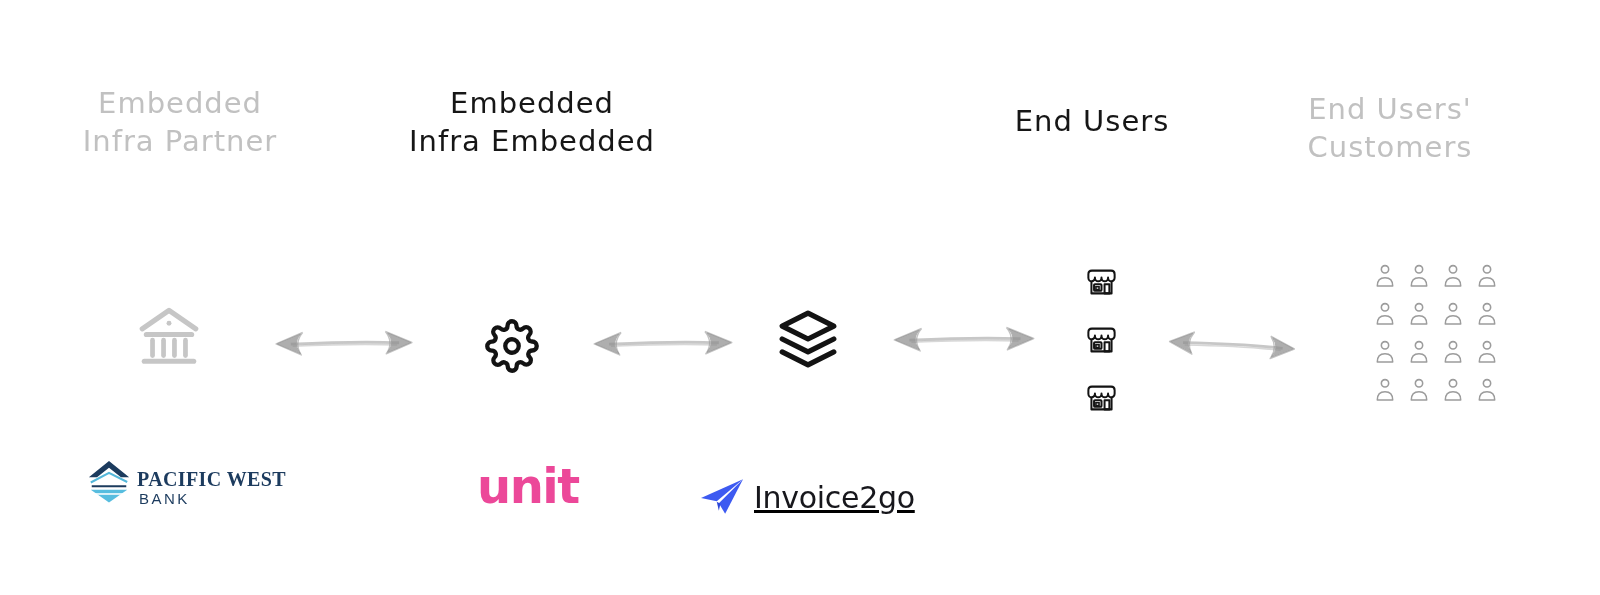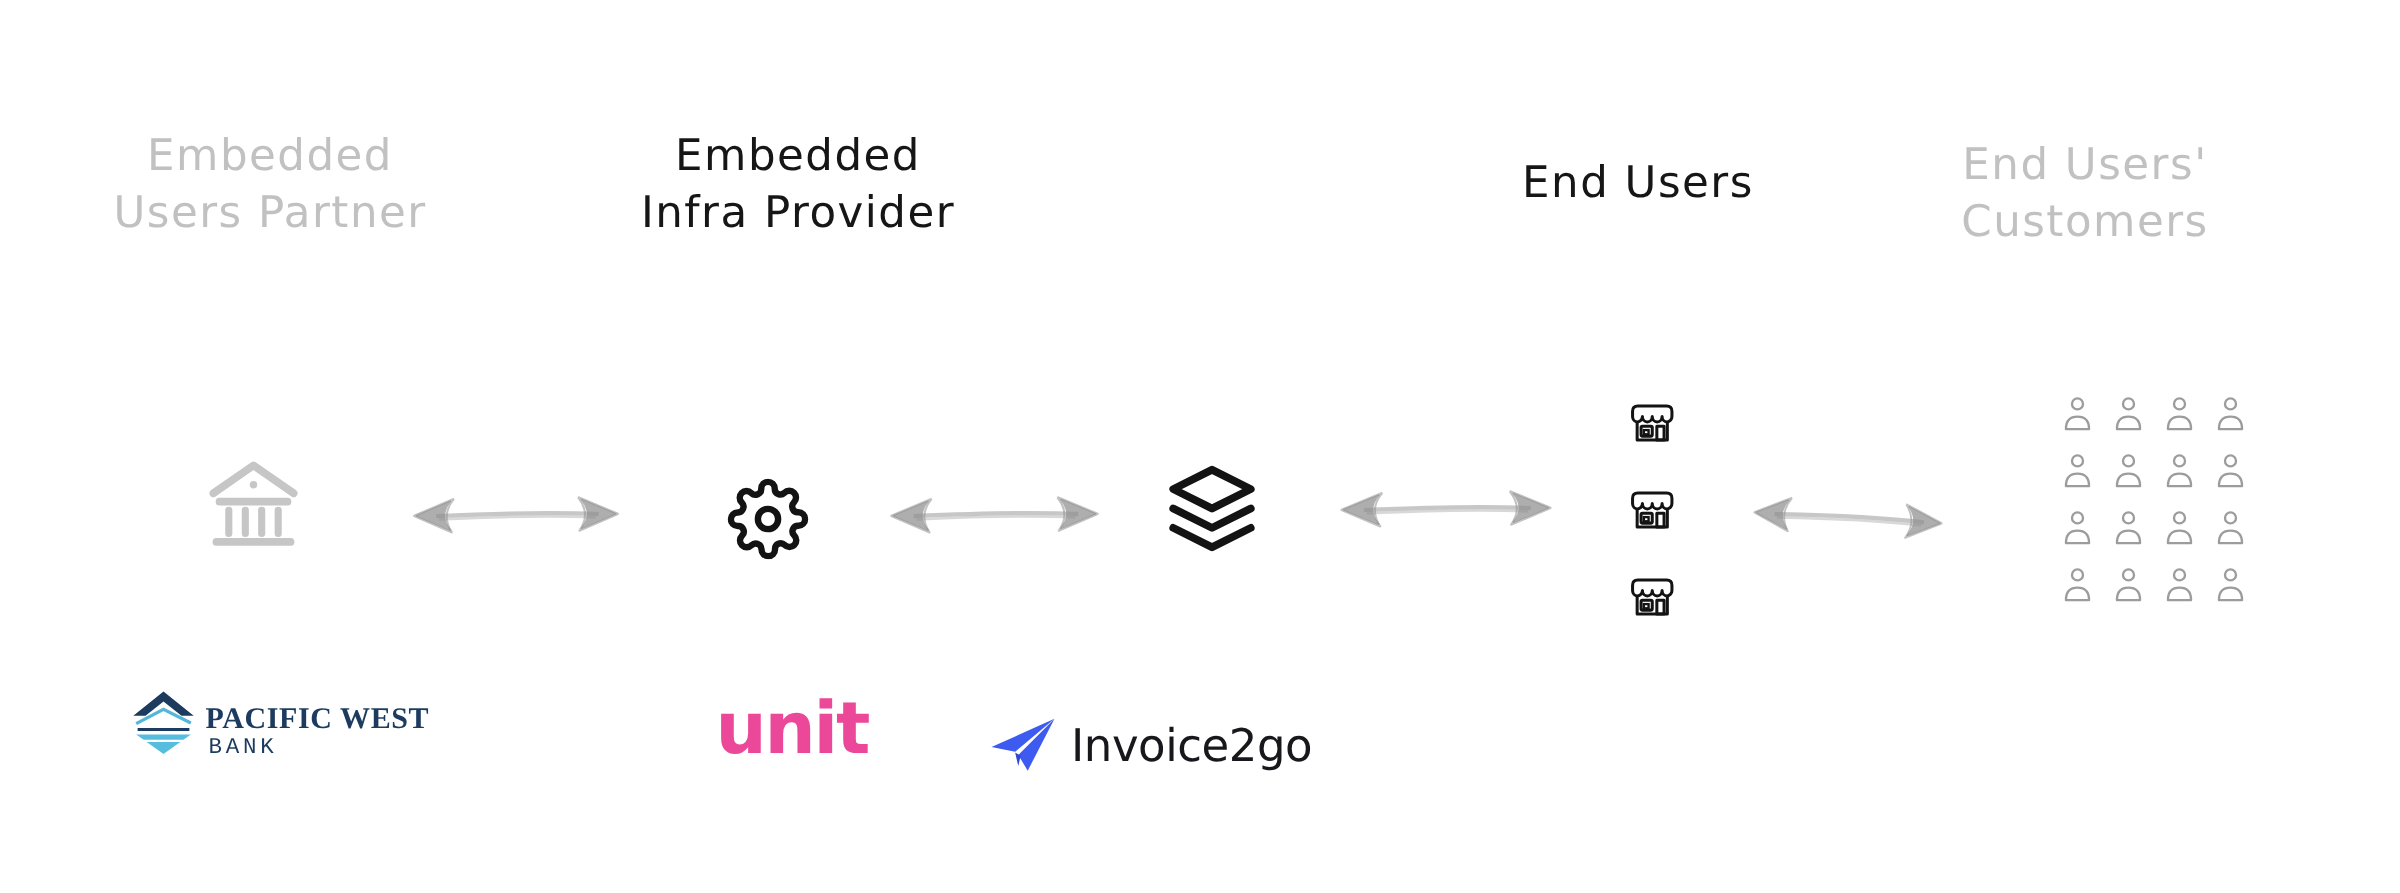--- a/index.html
+++ b/index.html
@@ -25,21 +25,21 @@
   .people-grid svg{margin:auto;}
   .arrow{color:#8f8f8f;}
   
   .logo-pacific{display:flex;align-items:flex-start;gap:5px;}
   .pacific-text{display:flex;flex-direction:column;margin-top:11px;}
   .pacific-name{
     font-family:"Liberation Serif", serif;font-weight:700;color:#1c3b5e;
     font-size:20px;letter-spacing:0.4px;line-height:22px;white-space:nowrap;
   }
   .pacific-bank{
-    font-family:Liberation Mono, monospace;color:#1c3b5e;font-size:15px;
+    font-family:Liberation Sans, sans-serif;color:#1c3b5e;font-size:15px;
     letter-spacing:2.5px;line-height:17px;margin-left:2px;
   }
   .logo-unit{
     font-family:"DejaVu Sans", sans-serif;font-weight:800;color:#ec4899;
     font-size:48px;letter-spacing:-1.5px;line-height:48px;
   }
   .logo-invoice2go{display:flex;align-items:center;gap:8px;}
   .invoice2go-text{
     font-size:30px;font-weight:500;color:#17171c;letter-spacing:-0.3px;white-space:nowrap;
   }
@@ -74,26 +74,26 @@
           <path d="M36.5 10.5 L8.5 20.8 L35 30.8 C30 24.3 30 17.3 36.5 10.5" fill="none" stroke-width="1.4" opacity="0.55"></path>
           <path d="M126 11 L150 19.6 L126 28.3 C131.5 22.6 131.5 16.6 126 11 Z" fill="currentColor" opacity="0.72"></path>
           <path d="M123.5 9.5 L151.5 19.6 L124.5 29.8 C129.8 23.2 129.8 16.2 123.5 9.5" fill="none" stroke-width="1.4" opacity="0.55"></path>
         </g>
       </symbol>
     </defs>
   </svg>
 
   <div class="col-label muted" style="left:180px;top:84px;">
     <div>Embedded</div>
-    <div>Users Partner</div>
+    <div>Infra Partner</div>
   </div>
 
   <div class="col-label dark" style="left:532px;top:84px;">
     <div>Embedded</div>
-    <div>Infra Provider</div>
+    <div>Infra Embedded</div>
   </div>
 
 
   <div class="col-label muted" style="left:1390px;top:90px;">
     <div>End Users'</div>
     <div>Customers</div>
   </div>
 
   <div class="col-label dark" style="left:1092px;top:102px;">
     <div>End Users</div>
@@ -215,21 +215,21 @@
       <path d="M8 37.5 H40" stroke="#ffffff" stroke-width="1.6" fill="none"></path>
     </svg>
     <div class="pacific-text">
       <span class="pacific-name">PACIFIC WEST</span>
       <span class="pacific-bank">BANK</span>
     </div>
   </div>
 
   <div class="abs logo-unit" style="left:477px;top:462px;">unit</div>
 
-  <div class="abs logo-invoice2go" style="left:658px;top:476px;">
+  <div class="abs logo-invoice2go" style="left:698px;top:476px;text-decoration:underline;">
     <svg width="48" height="42" viewBox="0 0 44 40">
       <polygon points="2,21 42,3 17,24" fill="#3d5af1"></polygon>
       <polygon points="19,26 42,3 25,36" fill="#3d5af1"></polygon>
       <polygon points="17,24.5 19,33 20.5,26.5" fill="#2b46d9"></polygon>
     </svg>
     <span class="invoice2go-text">Invoice2go</span>
   </div>
 
 </div>
 

